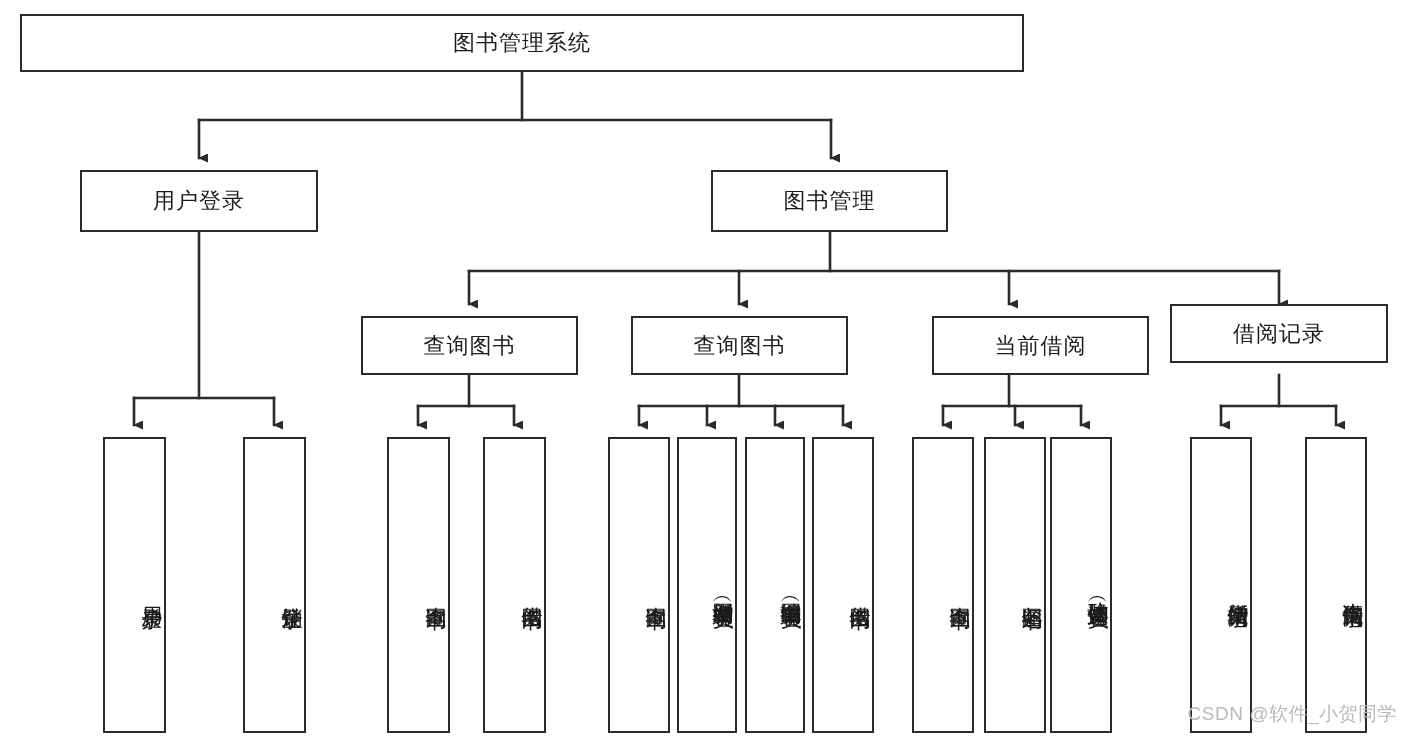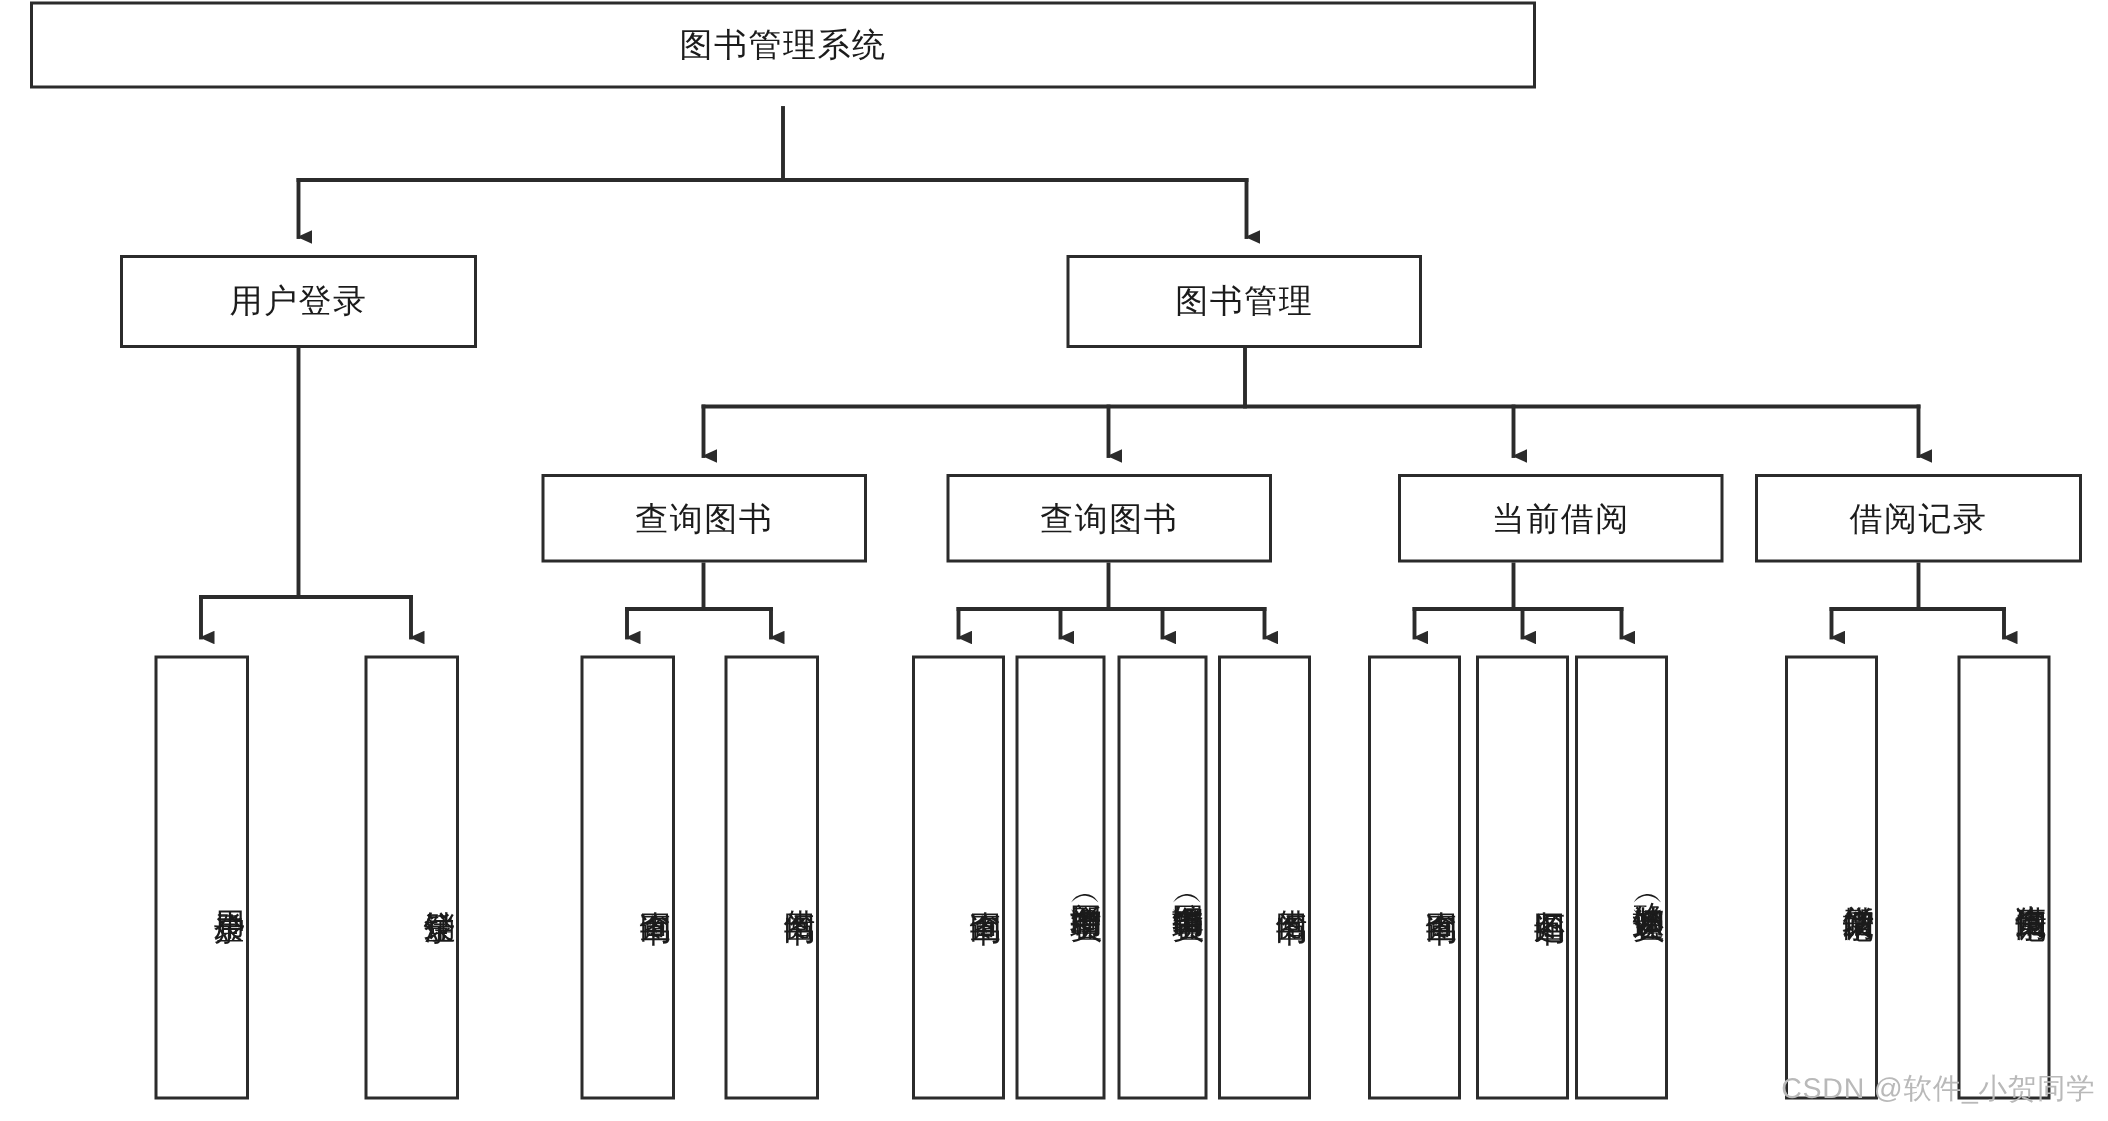--- a/index.html
+++ b/index.html
@@ -45,21 +45,21 @@
     text-orientation:upright;
     align-items:flex-start;
     justify-content:center;
     padding-top:14px;
     line-height:1.12;
   }
   .node.v.tall{ padding-top:8px; }
   .watermark{
     position:absolute;
     right:8px;
-    bottom:8px;
+    bottom:20px;
     font-size:19px;
     color:#b9b9b9;
     white-space:nowrap;
     z-index:6;
     letter-spacing:0.5px;
   }
 </style>
 </head>
 <body>
 
@@ -108,41 +108,41 @@
       <path d="M1015,406 L1015,425" marker-end="url(#arrow)"></path>
       <path d="M1081,406 L1081,425" marker-end="url(#arrow)"></path>
 
       <path d="M1279,375 L1279,406"></path>
       <path d="M1221,406 L1336,406"></path>
       <path d="M1221,406 L1221,425" marker-end="url(#arrow)"></path>
       <path d="M1336,406 L1336,425" marker-end="url(#arrow)"></path>
     </g>
   </svg>
 
-  <div class="node h" style="left:20px;top:1px;width:1004px;height:58px;">
+  <div class="node h" style="left:20px;top:14px;width:1004px;height:58px;">
     <span>图书管理系统</span>
   </div>
 
   <div class="node h" style="left:80px;top:170px;width:238px;height:62px;">
     <span>用户登录</span>
   </div>
   <div class="node h" style="left:711px;top:170px;width:237px;height:62px;">
     <span>图书管理</span>
   </div>
 
   <div class="node h" style="left:361px;top:316px;width:217px;height:59px;">
     <span>查询图书</span>
   </div>
   <div class="node h" style="left:631px;top:316px;width:217px;height:59px;">
     <span>查询图书</span>
   </div>
   <div class="node h" style="left:932px;top:316px;width:217px;height:59px;">
     <span>当前借阅</span>
   </div>
-  <div class="node h" style="left:1170px;top:316px;width:218px;height:59px;">
+  <div class="node h" style="left:1170px;top:304px;width:218px;height:59px;">
     <span>借阅记录</span>
   </div>
 
   <div class="node v" style="left:103px;top:437px;width:63px;height:296px;">
     <span>用户登录</span>
   </div>
   <div class="node v" style="left:243px;top:437px;width:63px;height:296px;">
     <span>注销登录</span>
   </div>
 

